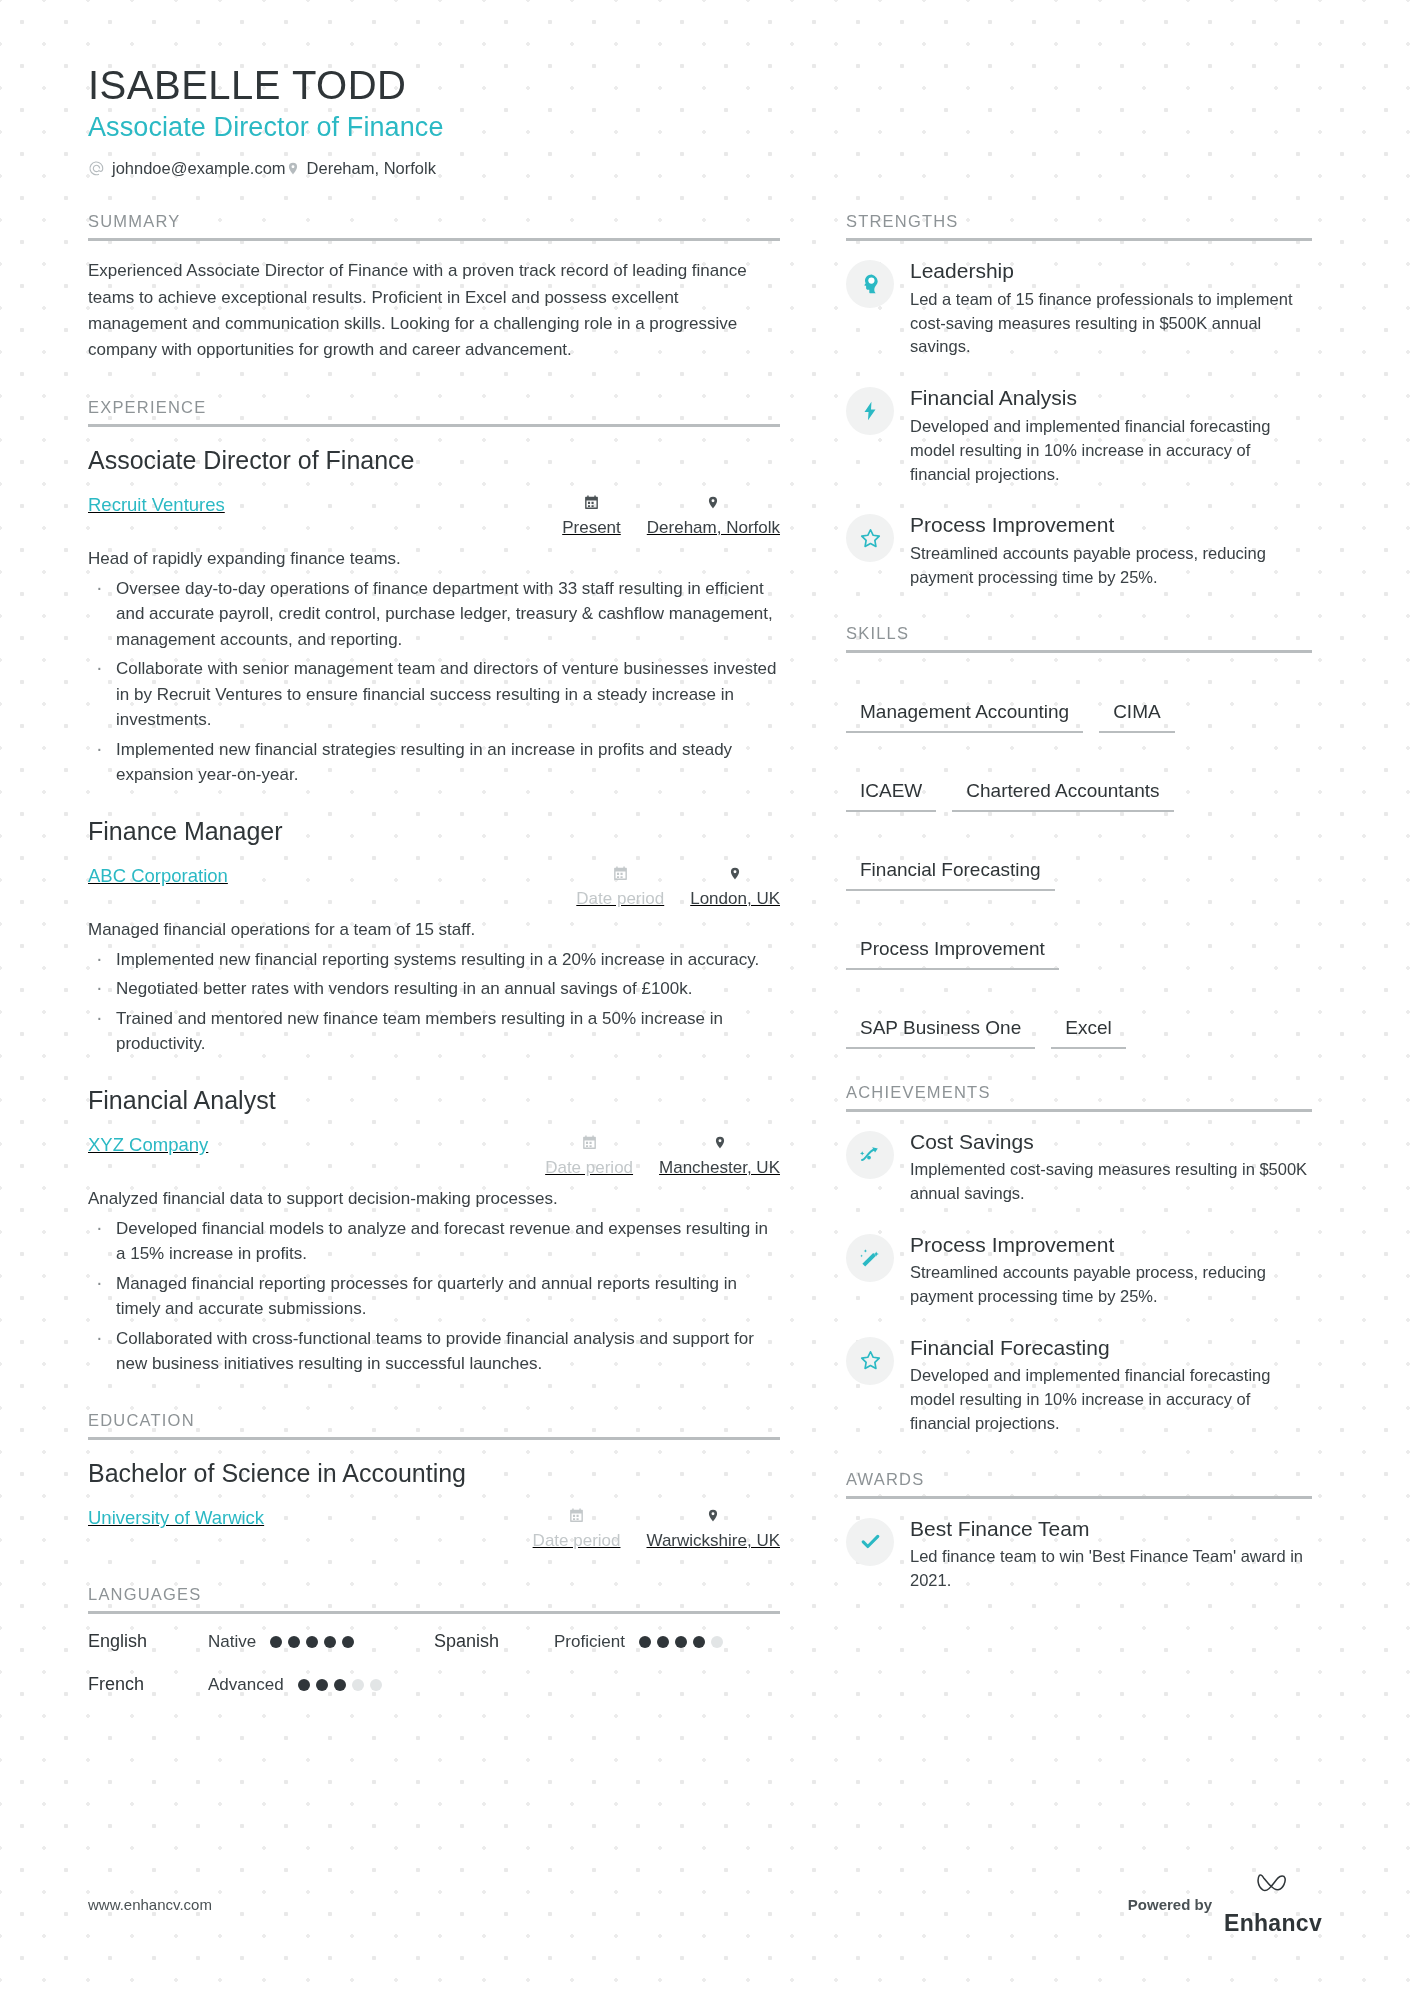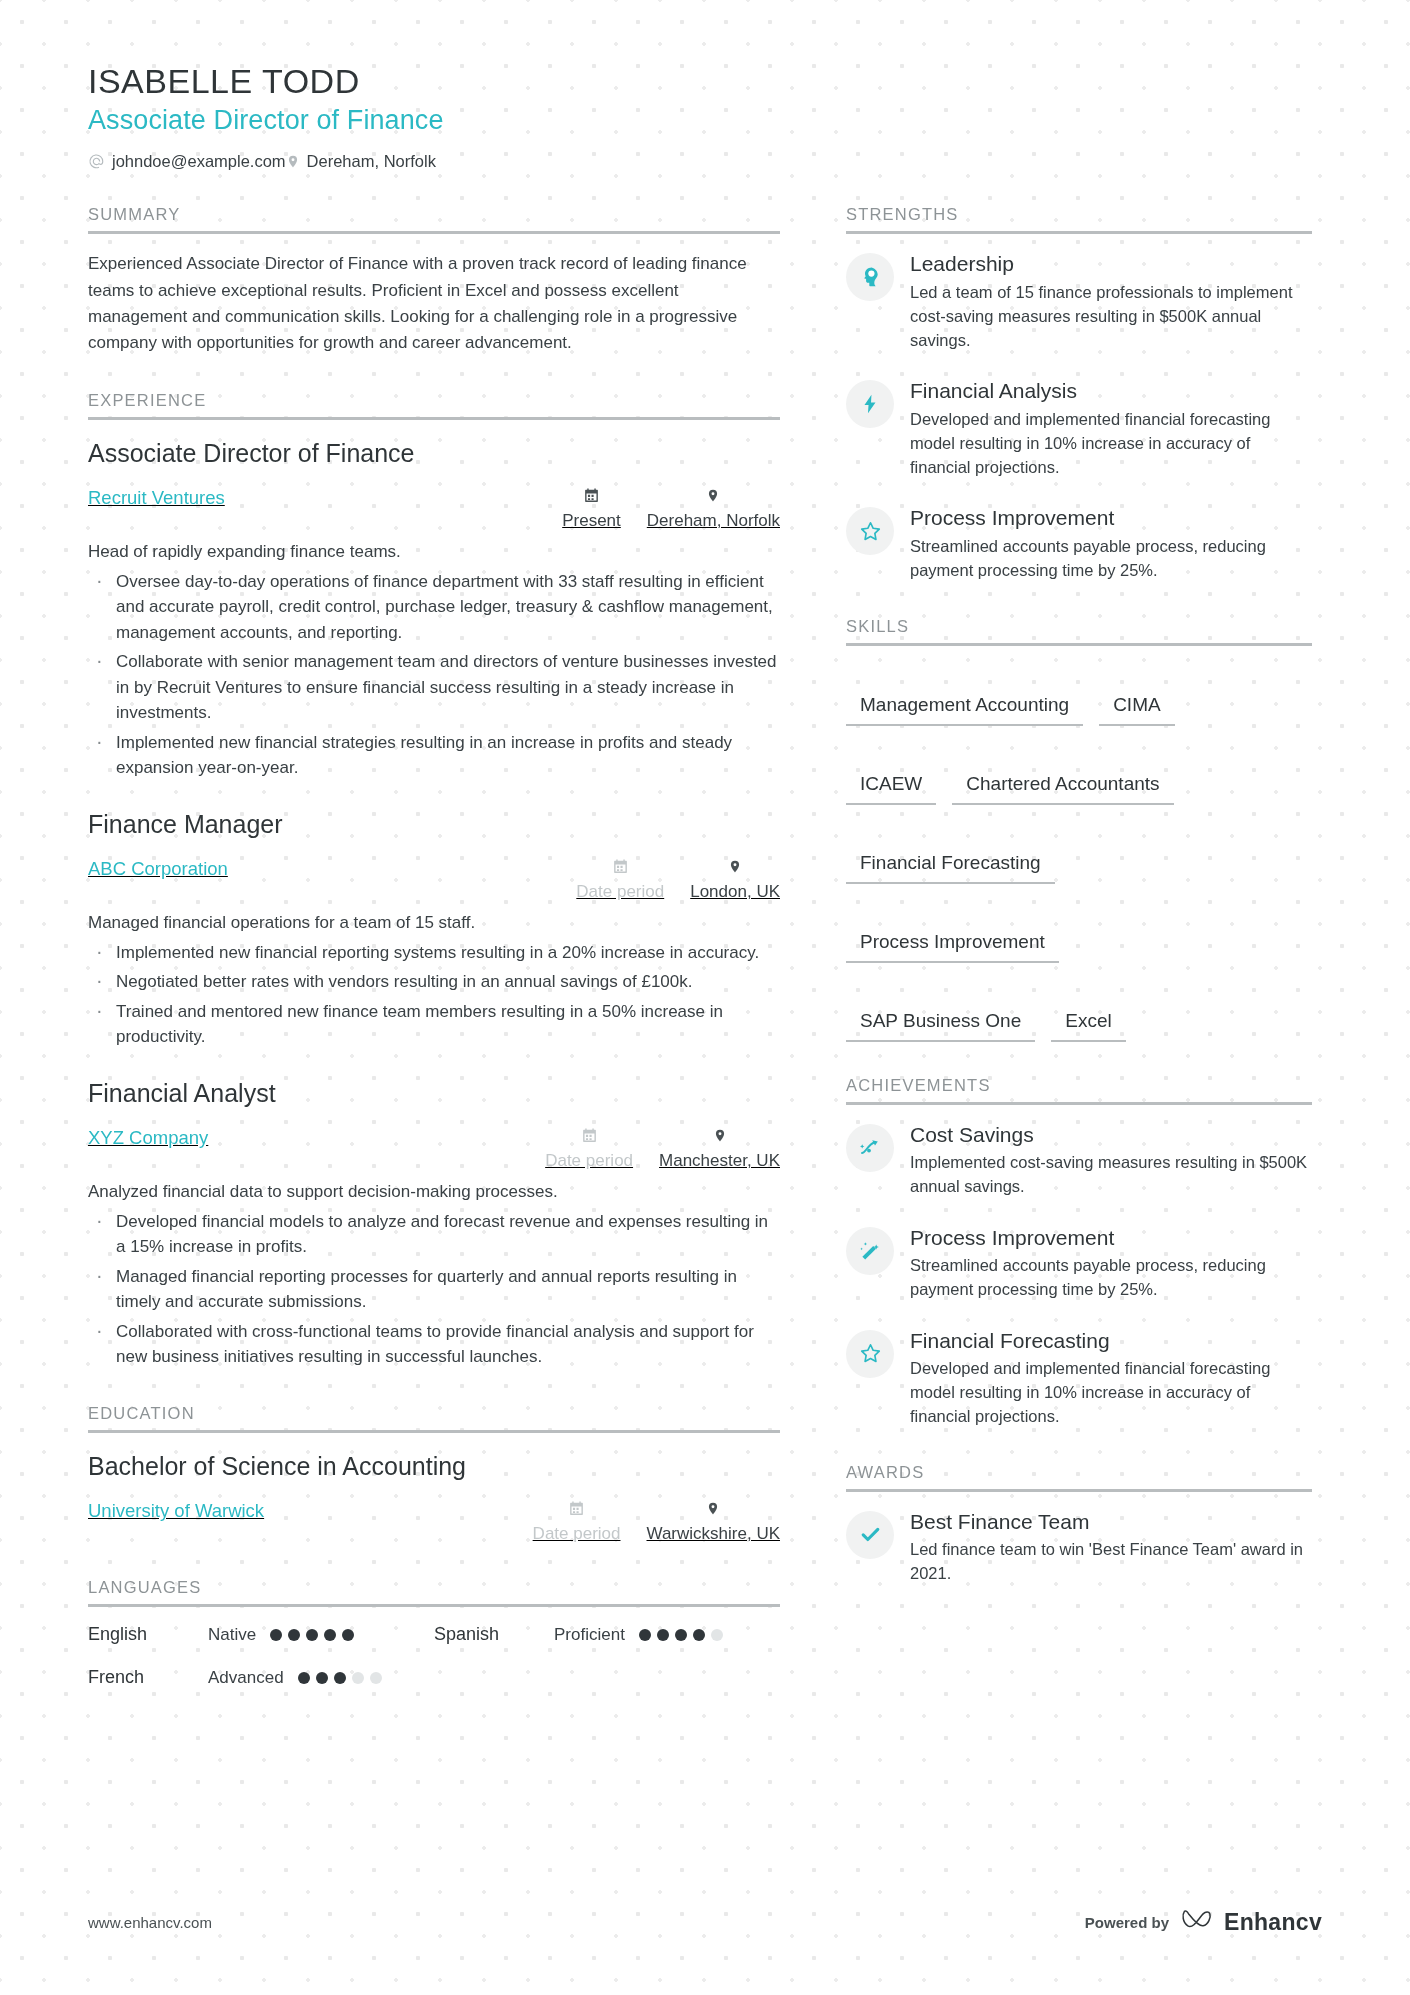--- a/index.html
+++ b/index.html
@@ -21,21 +21,21 @@
     background-position: 0 0, 22px 22px;
     overflow: hidden;
   }
   .sheet {
     position: absolute;
     inset: 0;
     padding: 62px 88px 0 88px;
   }
   
   .name {
-    font-size: 34px;
+    font-size: 40px;
     font-weight: 400;
     letter-spacing: 0.5px;
     color: #2f3538;
     line-height: 1.16;
   }
   .headline {
     font-size: 27px;
     color: #2bb9c4;
     margin-top: 4px;
     letter-spacing: .1px;
@@ -193,21 +193,21 @@
     left: 88px;
     right: 88px;
     bottom: 58px;
     display: flex;
     align-items: center;
     justify-content: space-between;
     font-size: 15px;
     color: #4a5154;
   }
   .powered { display: flex; align-items: center; gap: 12px; font-weight: bold; }
-  .brand { display: flex; align-items: center; gap: 9px; font-size: 23px; color: #2f3538; letter-spacing:.3px;}
+  .brand { display: flex; align-items: center; gap: 9px; font-size: 23px; color: #2f3538; letter-spacing:.3px;flex-direction:column;}
 </style>
 </head>
 <body>
 
 <div class="page">
 <div class="sheet">
 
   <div>
     <div class="name">ISABELLE TODD</div>
     <div class="headline">Associate Director of Finance</div>

